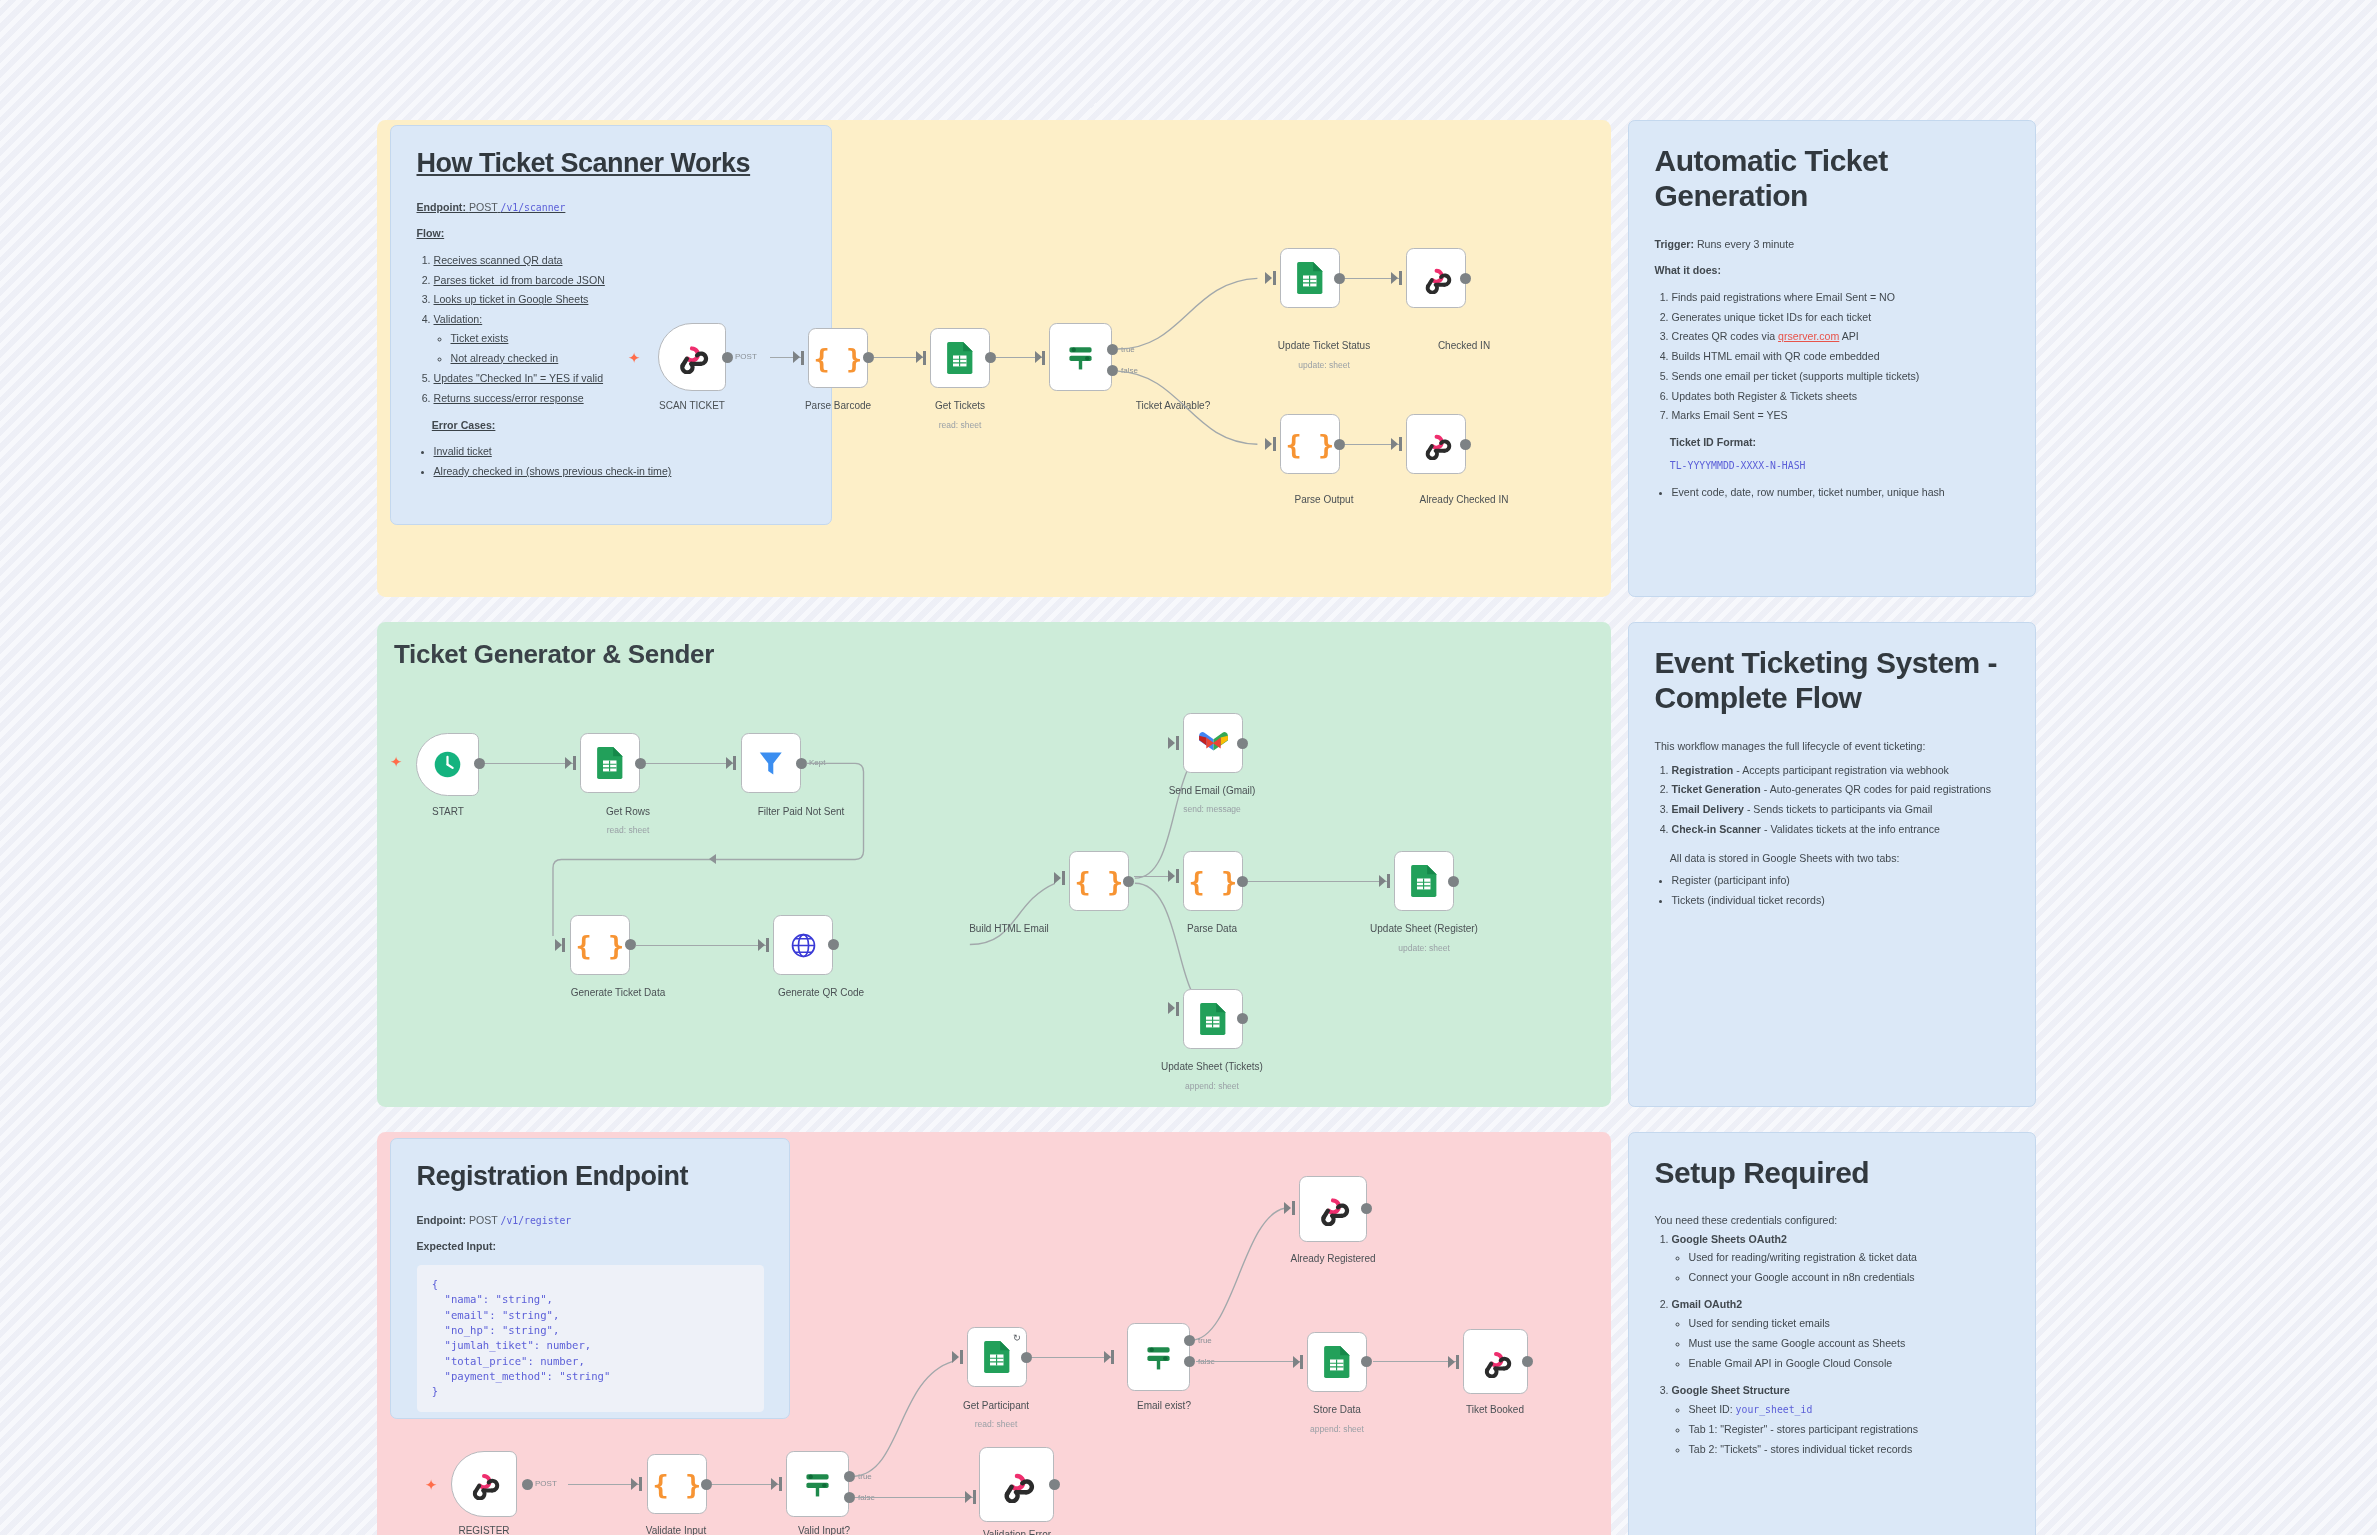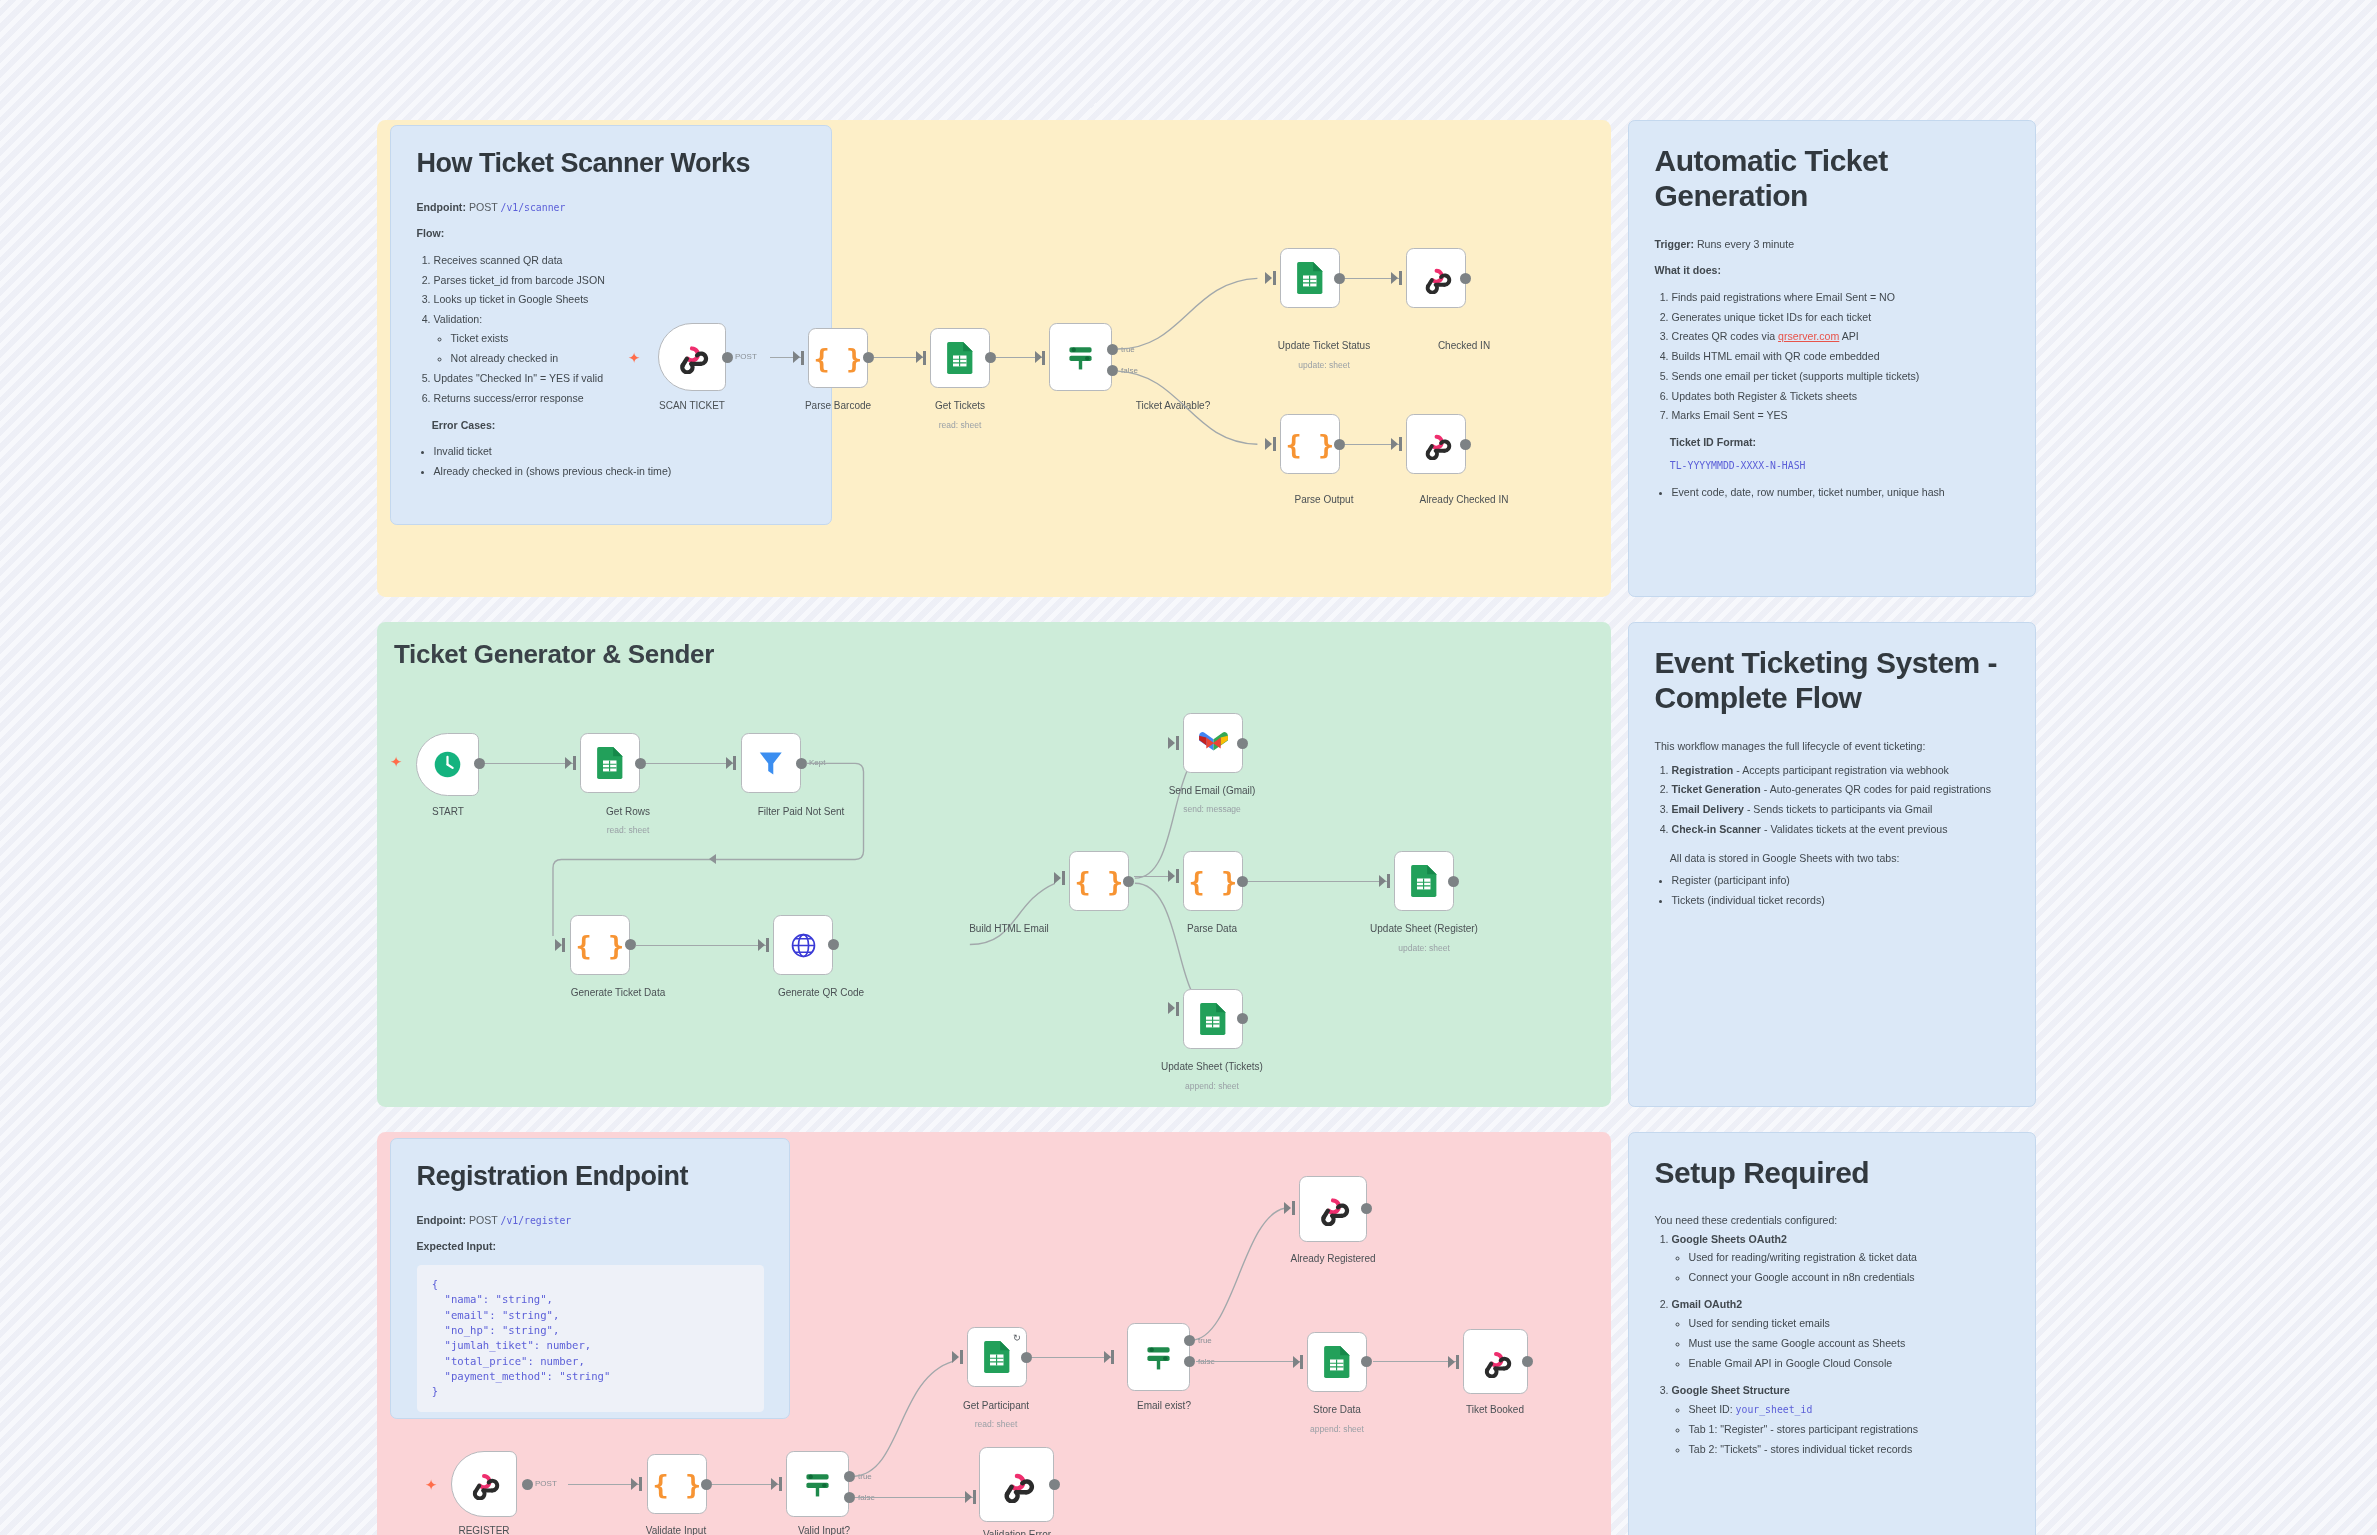--- a/index.html
+++ b/index.html
@@ -148,21 +148,21 @@
   }
   svg.curve { position: absolute; overflow: visible; pointer-events: none; }
 </style>
 </head>
 <body>
 
 <div class="canvas">
 
   <div class="group g-yellow" style="left:377px; top:120px; width:1234px; height:477px;"></div>
 
-  <div class="note" style="left:390px; top:125px; width:442px; height:400px;">
+  <div class="note" style="left:390px; top:125px; width:442px; height:400px;text-decoration:underline;">
     <h1 style="font-size:27px; margin-bottom:19px;">How Ticket Scanner Works</h1>
     <div class="body">
       <p><b>Endpoint:</b>
         <span style="color:#555b60;">POST</span>
         <code>/v1/scanner</code></p>
       <p><b>Flow:</b></p>
       <ol>
         <li>Receives scanned QR data</li>
         <li>Parses ticket_id from barcode JSON</li>
         <li>Looks up ticket in Google Sheets</li>
@@ -521,21 +521,21 @@
   <div class="nodesub" style="left:1212px; top:1081px;">append: sheet</div>
 
   <div class="note" style="left:1628px; top:622px; width:408px; height:485px;">
     <h1>Event Ticketing System - Complete Flow</h1>
     <div class="body">
       <p style="margin-bottom:6.8px;">This workflow manages the full lifecycle of event ticketing:</p>
       <ol>
         <li><b>Registration</b><span> - Accepts participant registration via webhook</span></li>
         <li><b>Ticket Generation</b><span> - Auto-generates QR codes for paid registrations</span></li>
         <li><b>Email Delivery</b><span> - Sends tickets to participants via Gmail</span></li>
-        <li><b>Check-in Scanner</b><span> - Validates tickets at the event previous</span></li>
+        <li><b>Check-in Scanner</b><span> - Validates tickets at the info entrance</span></li>
       </ol>
       <p class="sub-indent" style="margin-top:12px; margin-bottom:5.1px;">All data is stored in Google Sheets with two tabs:</p>
       <ul>
         <li>Register (participant info)</li>
         <li>Tickets (individual ticket records)</li>
       </ul>
     </div>
   </div>
 
   <div class="group g-pink" style="left:377px; top:1132px; width:1234px; height:413px;"></div>

